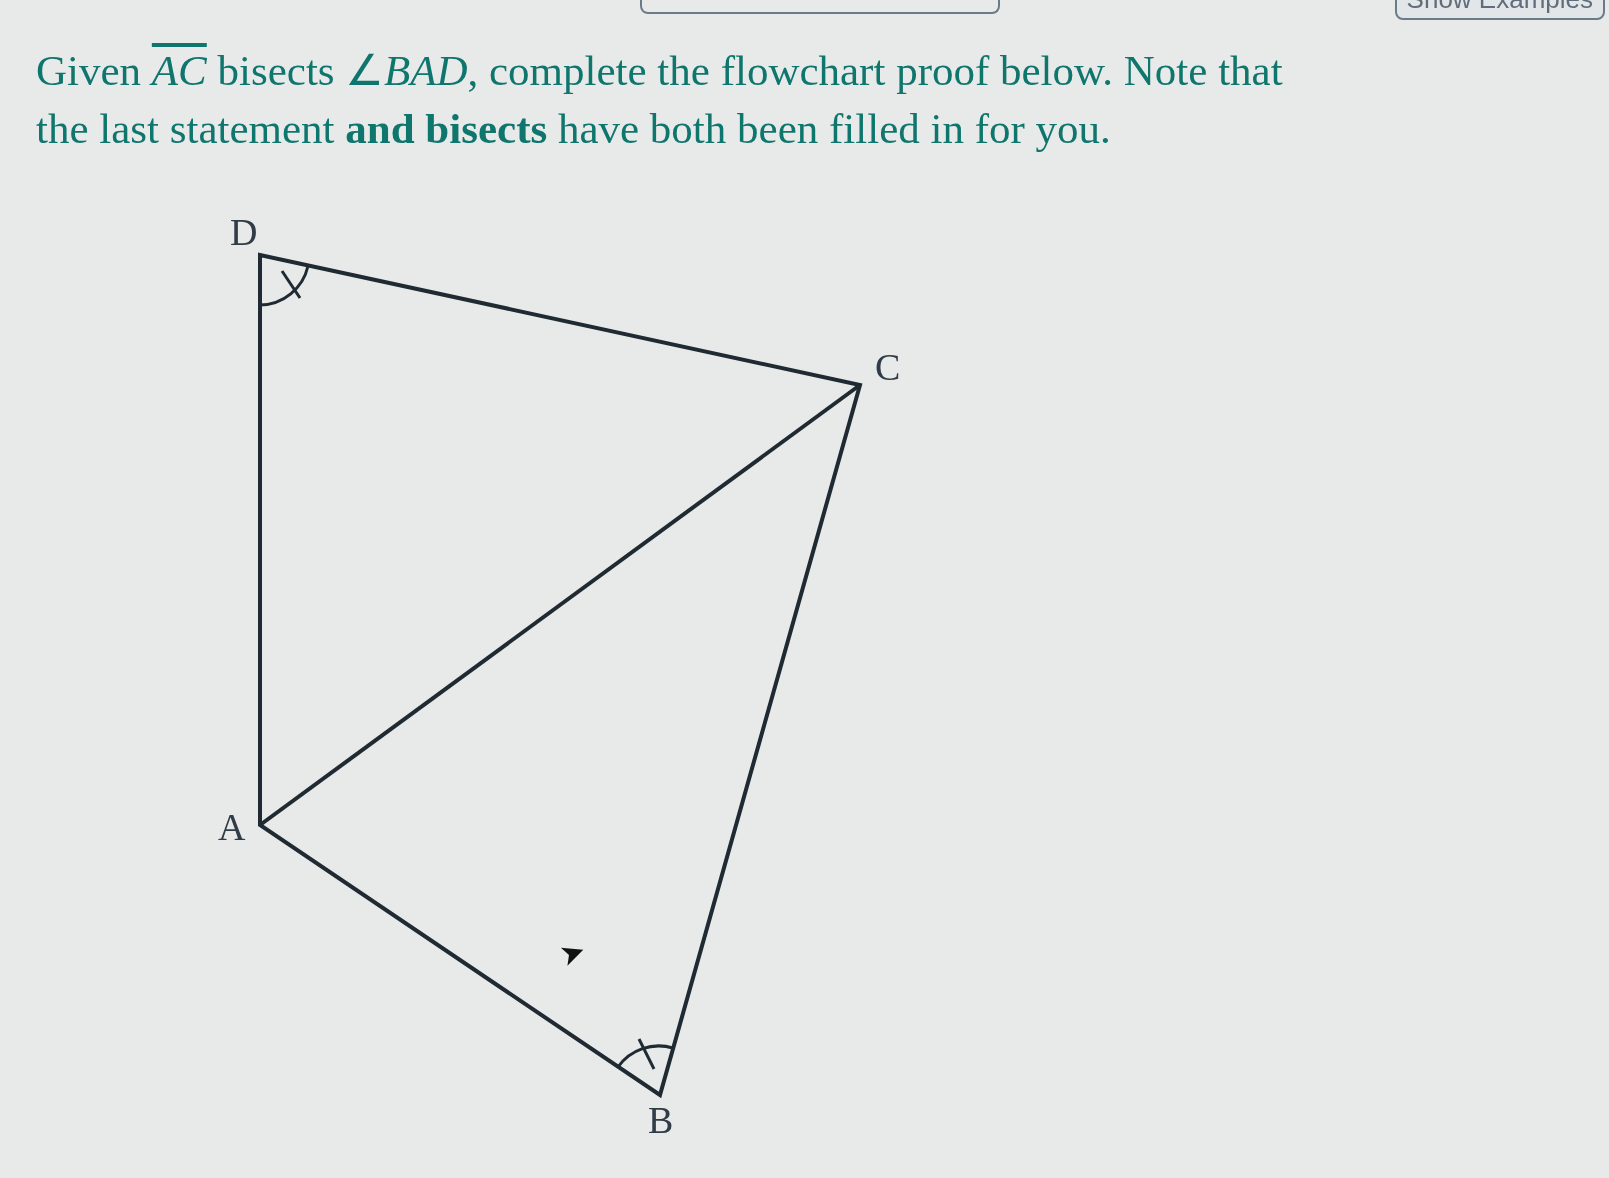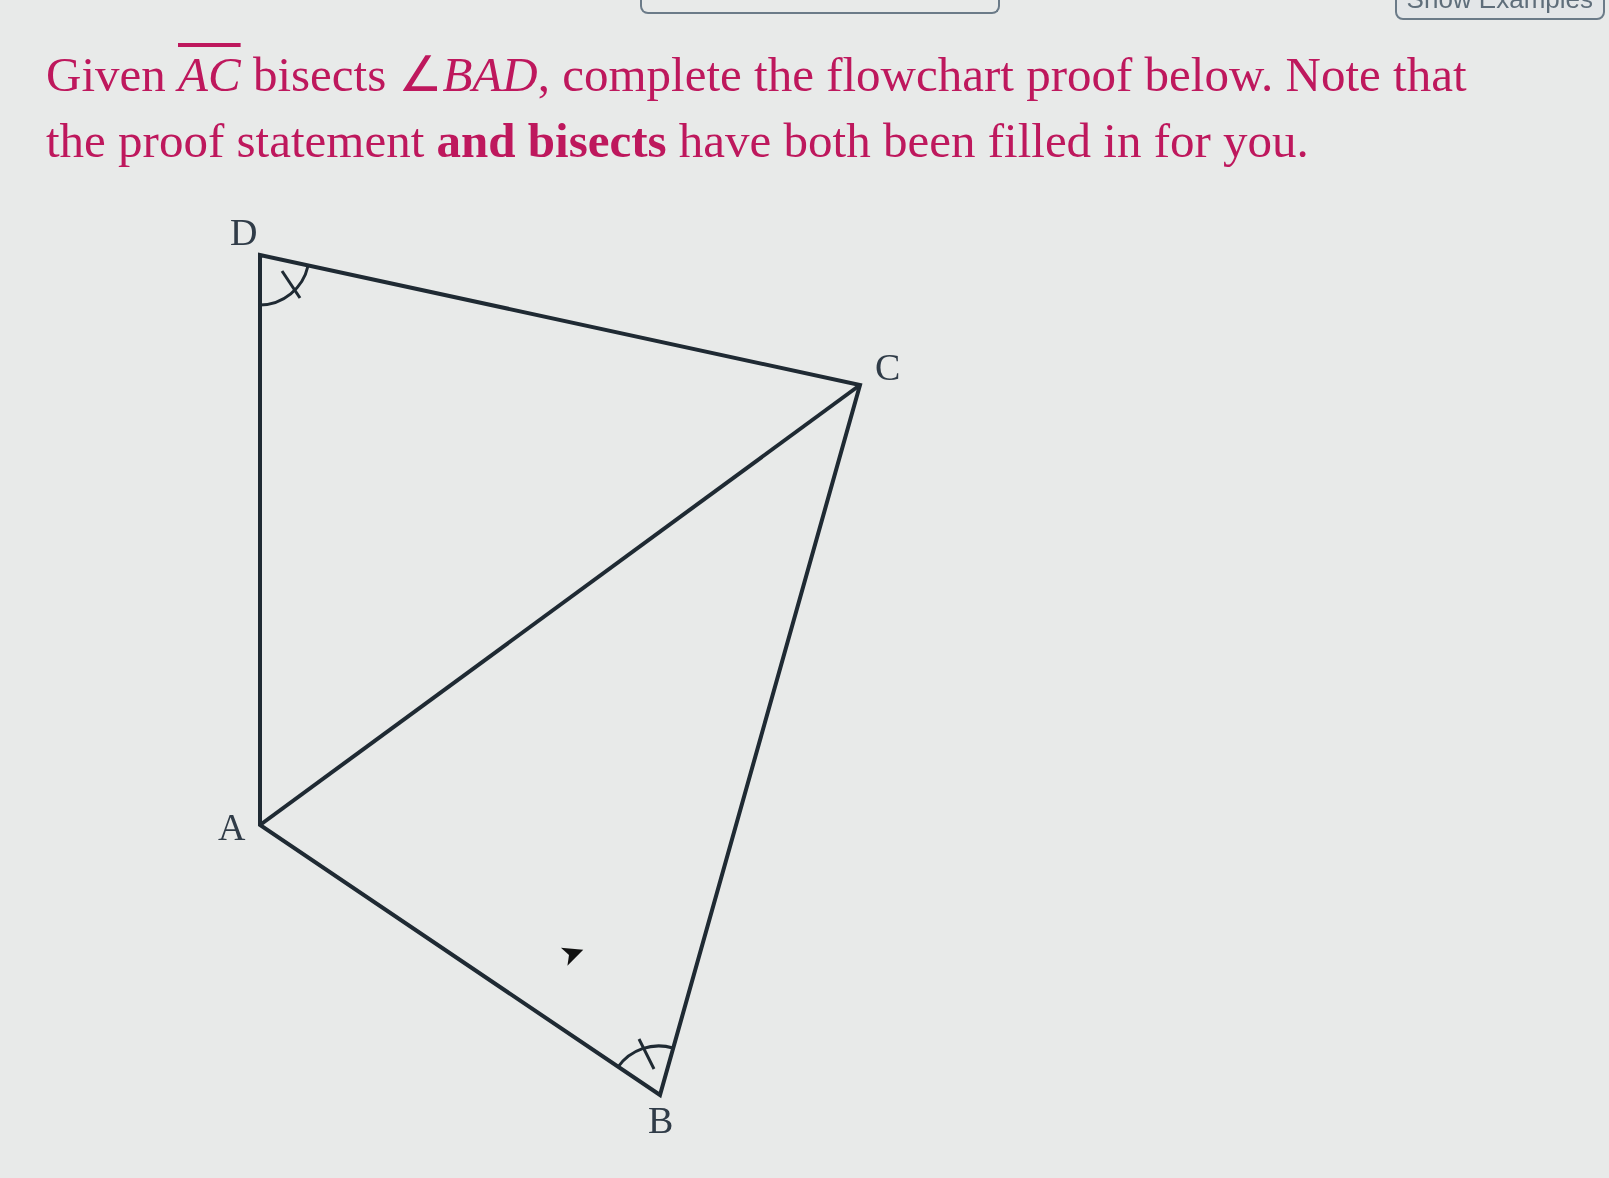--- a/index.html
+++ b/index.html
@@ -37,25 +37,25 @@
     font-family: Arial, sans-serif;
     font-size: 26px;
     color: #5f6e7a;
     display: flex;
     align-items: center;
     box-sizing: border-box;
   }
   .problem-text {
     position: absolute;
     top: 42px;
-    left: 46px;
+    left: 36px;
     width: 1520px;
-    font-size: 49px;
+    font-size: 43px;
     line-height: 1.35;
-    color: #be185d;
+    color: #0f766e;
   }
   .overline {
     text-decoration: overline;
     font-style: italic;
   }
   .figure-area {
     position: absolute;
     top: 215px;
     left: 130px;
     width: 900px;
@@ -82,21 +82,21 @@
 </head>
 <body>
 
 <div class="top-frag"></div>
 <div class="examples-btn">
   <span>Show Examples</span>
 </div>
 
 <div class="problem-text">
   <span>Given </span><span class="overline">AC</span><span> bisects </span><span>∠</span><i>BAD</i><span>, complete the flowchart proof below. Note that</span><br>
-  <span>the proof statement </span><b>and bisects</b><span> have both been filled in for you.</span>
+  <span>the last statement </span><b>and bisects</b><span> have both been filled in for you.</span>
 </div>
 
 <div class="figure-area">
   <svg viewBox="0 0 900 920">
 
     <polygon points="130,40 730,170 530,880 130,610" fill="none" stroke="#1f2a33" stroke-width="4"></polygon>
 
     <line x1="130" y1="610" x2="730" y2="170" stroke="#1f2a33" stroke-width="4"></line>
 
     <path d="M 130 90 A 50 50 0 0 0 178 51" fill="none" stroke="#1f2a33" stroke-width="3"></path>

